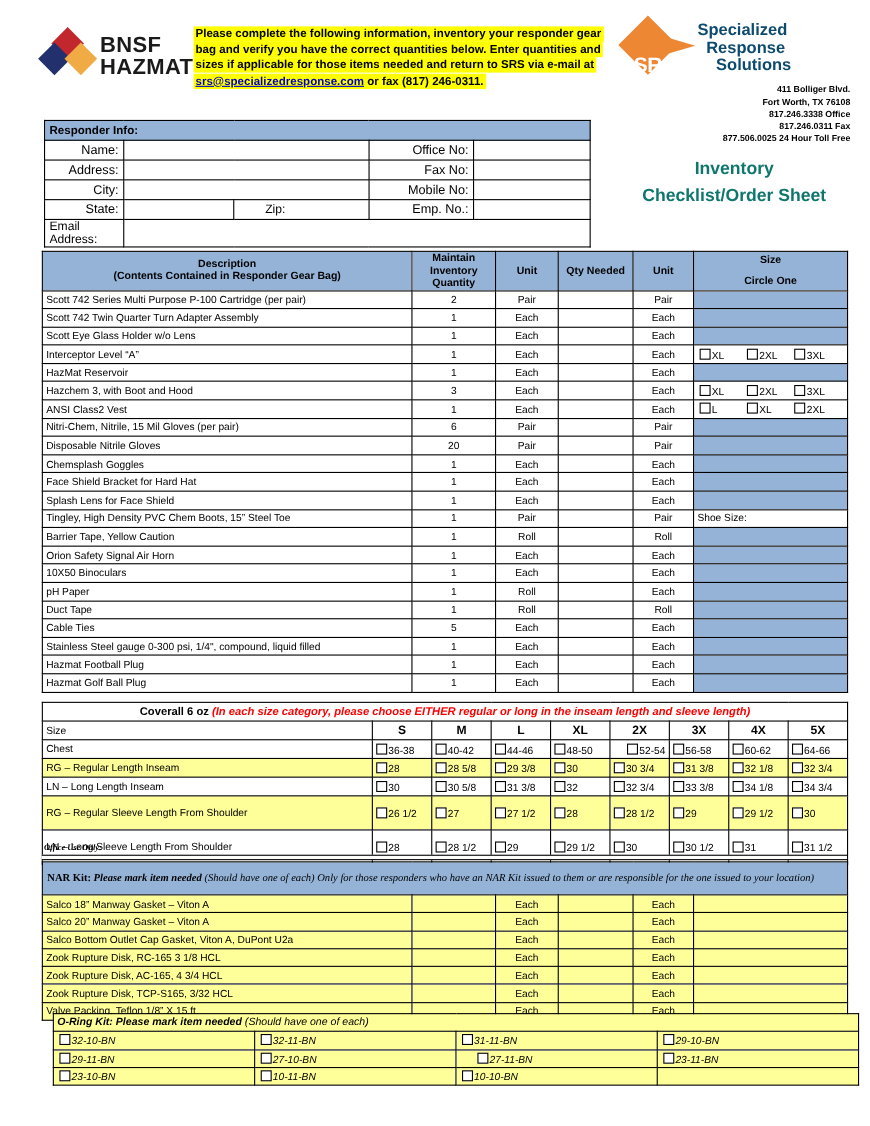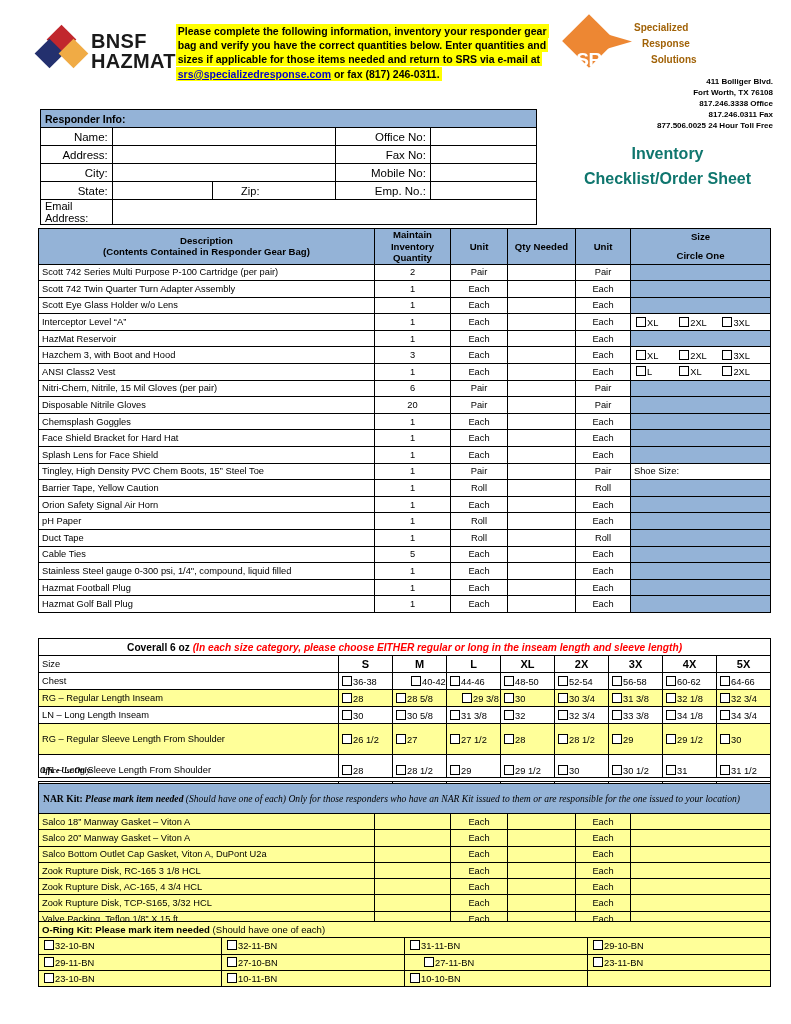--- a/index.html
+++ b/index.html
@@ -128,23 +128,23 @@
     text-align: center;
     color: #ffffff;
     font-weight: bold;
     font-size: 19px;
     letter-spacing: -0.5px;
     font-family: "Liberation Sans", sans-serif;
   }
   .srs-words {
     font-family: "Liberation Sans", sans-serif;
     font-weight: bold;
-    font-size: 10px;
+    font-size: 15px;
     line-height: 16px;
-    color: #a16207;
+    color: #0c4a6e;
   }
   .srs-words div:nth-child(2) { padding-left: 8px; }
   .srs-words div:nth-child(3) { padding-left: 17px; }
   .srs-addr {
     text-align: right;
     font-family: "Liberation Sans", sans-serif;
     font-weight: bold;
     font-size: 8px;
     line-height: 11px;
     padding-top: 4px;
@@ -280,21 +280,21 @@
     height: 30px;
     padding: 1px 4px;
     text-align: left;
     font-style: italic;
     font-family: "Liberation Serif", serif;
   }
   #nar td.narhdr b { font-style: normal; }
   #nar td.narhdr i.bi { font-style: italic; font-weight: bold; }
 
   
-  #oring { position: absolute; left: 38px; top: 921px; width: 732px; }
+  #oring { position: absolute; left: 48px; top: 921px; width: 732px; font-style: italic; }
   #oring td { height: 16.3px; background: #ffff99; }
   #oring td.orhdr {
     font-weight: bold;
     font-size: 9.6px;
     text-align: left;
   }
   #oring td.orhdr span.norm { font-weight: normal; }
 </style>
 </head>
 <body>
@@ -528,20 +528,28 @@
         </tr>
         <tr>
           <td>Orion Safety Signal Air Horn</td>
           <td class="center">1</td>
           <td class="center">Each</td>
           <td class="center"></td>
           <td class="center">Each</td>
           <td class="blue"></td>
         </tr>
         <tr>
+          <td>10X50 Binoculars</td>
+          <td class="center">1</td>
+          <td class="center">Each</td>
+          <td class="center"></td>
+          <td class="center">Each</td>
+          <td class="blue"></td>
+        </tr>
+        <tr>
           <td>pH Paper</td>
           <td class="center">1</td>
           <td class="center">Roll</td>
           <td class="center"></td>
           <td class="center">Each</td>
           <td class="blue"></td>
         </tr>
         <tr>
           <td>Duct Tape</td>
           <td class="center">1</td>
@@ -612,33 +620,33 @@
       <td class="sizehdr">2X</td>
       <td class="sizehdr">3X</td>
       <td class="sizehdr">4X</td>
       <td class="sizehdr">5X</td>
     </tr>
     </tbody>
       <tbody id="coverall-body">
         <tr>
           <td>Chest</td>
           <td style="padding-left: 3px;"><span class="chk"></span><span>36-38</span></td>
-          <td style="padding-left: 18px; margin-left: 28px;"><span class="chk"></span><span>40-42</span></td>
+          <td style="padding-left: 3px; margin-left: 28px;"><span class="chk"></span><span>40-42</span></td>
           <td style="padding-left: 3px;"><span class="chk"></span><span>44-46</span></td>
           <td style="padding-left: 3px;"><span class="chk"></span><span>48-50</span></td>
-          <td style="padding-left: 3px;"><span class="chk"></span><span>52-54</span></td>
+          <td style="padding-left: 3px; text-align: right;"><span class="chk"></span><span>52-54</span></td>
           <td style="padding-left: 3px;"><span class="chk"></span><span>56-58</span></td>
           <td style="padding-left: 3px;"><span class="chk"></span><span>60-62</span></td>
           <td style="padding-left: 3px;"><span class="chk"></span><span>64-66</span></td>
         </tr>
         <tr class="rowhl">
           <td class="rowhl">RG – Regular Length Inseam</td>
           <td class="rowhl" style="padding-left: 3px;"><span class="chk"></span><span>28</span></td>
           <td class="rowhl" style="padding-left: 3px;"><span class="chk"></span><span>28 5/8</span></td>
-          <td class="rowhl" style="padding-left: 15px;"><span class="chk"></span><span>29 3/8</span></td>
+          <td class="rowhl" style="padding-left: 3px;"><span class="chk"></span><span>29 3/8</span></td>
           <td class="rowhl" style="padding-left: 3px;"><span class="chk"></span><span>30</span></td>
           <td class="rowhl" style="padding-left: 3px;"><span class="chk"></span><span>30 3/4</span></td>
           <td class="rowhl" style="padding-left: 3px;"><span class="chk"></span><span>31 3/8</span></td>
           <td class="rowhl" style="padding-left: 3px;"><span class="chk"></span><span>32 1/8</span></td>
           <td class="rowhl" style="padding-left: 3px;"><span class="chk"></span><span>32 3/4</span></td>
         </tr>
         <tr>
           <td>LN – Long Length Inseam</td>
           <td style="padding-left: 3px;"><span class="chk"></span><span>30</span></td>
           <td style="padding-left: 3px;"><span class="chk"></span><span>30 5/8</span></td>

